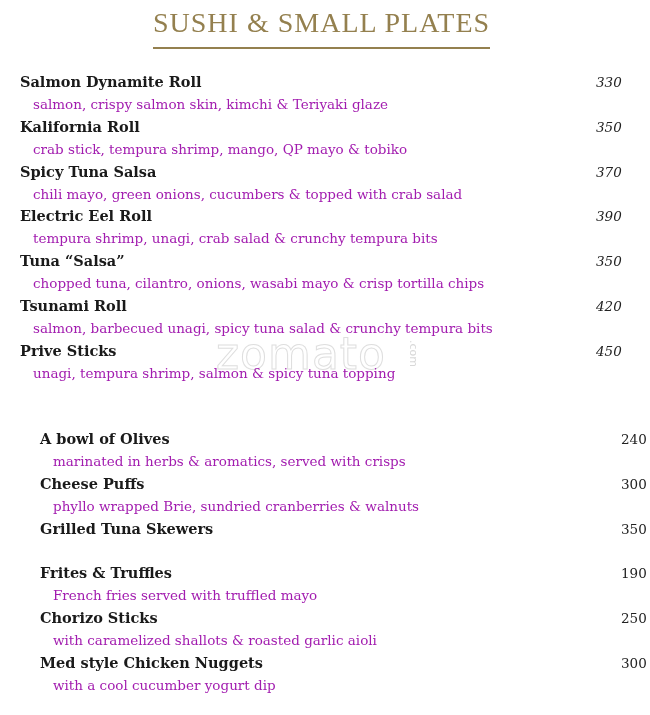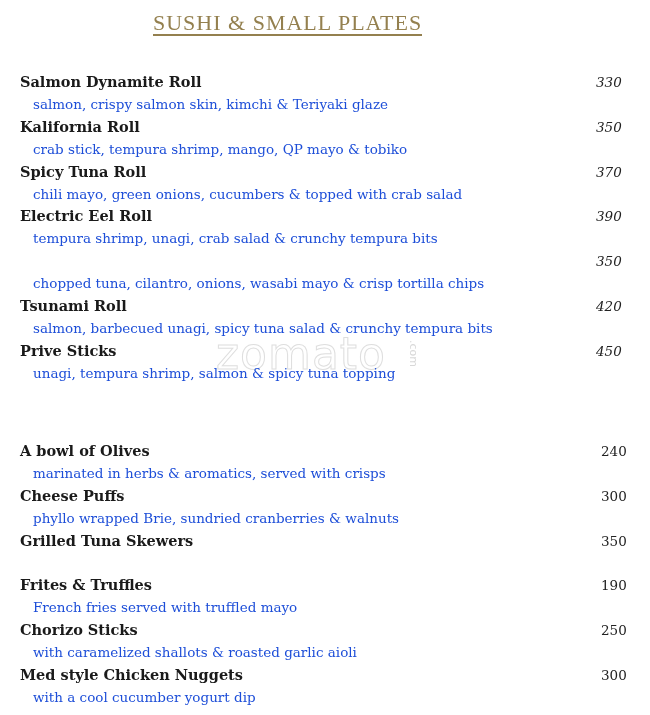--- a/index.html
+++ b/index.html
@@ -13,25 +13,25 @@
       position: relative;
       overflow: hidden;
       font-family: "DejaVu Serif", "Liberation Serif", serif;
       color: #1a1a1a;
     }
     .title {
       position: absolute;
       top: 12px;
       left: 153px;
       font-family: "Liberation Serif", "DejaVu Serif", serif;
-      font-size: 22px;
+      font-size: 28px;
       letter-spacing: 1px;
       color: #94804f;
       border-bottom: 2px solid #94804f;
-      padding-bottom: 0;
+      padding-bottom: 13px;
       line-height: 22px;
       white-space: nowrap;
       text-align: right;
     }
     .section {
       position: absolute;
       left: 0;
       width: 560px;
     }
     .item {
@@ -47,33 +47,33 @@
       line-height: 18px;
       white-space: nowrap;
     }
     .item-desc {
       position: absolute;
       left: 33px;
       top: 22px;
       font-size: 13.5px;
       line-height: 18px;
       white-space: nowrap;
-      color: #1d4ed8;
+      color: #a21caf;
     }
     .item-price {
       position: absolute;
       top: 0;
       font-size: 13.5px;
       line-height: 18px;
       white-space: nowrap;
       color: #222;
     }
     #sec1 { top: 73px; }
     #sec1 .item-price { left: 596px; font-style: italic; }
-    #sec2 { top: 442px; }
+    #sec2 { top: 430px; margin-left: 20px; }
     #sec2 .item-price { left: 601px; }
     .watermark {
       position: absolute;
       left: 216px;
       top: 330px;
       font-family: "DejaVu Sans", sans-serif;
       font-size: 44px;
       color: rgba(200,200,200,0.35);
       letter-spacing: 1px;
       line-height: 48px;
@@ -107,30 +107,31 @@
     <div class="item-name">Salmon Dynamite Roll</div>
     <div class="item-desc">salmon, crispy salmon skin, kimchi &amp; Teriyaki glaze</div>
     <div class="item-price">330</div>
   </div>
   <div class="item">
     <div class="item-name">Kalifornia Roll</div>
     <div class="item-desc">crab stick, tempura shrimp, mango, QP mayo &amp; tobiko</div>
     <div class="item-price">350</div>
   </div>
   <div class="item">
-    <div class="item-name">Spicy Tuna Roll</div>
+    <div class="item-name">Spicy Tuna Salsa</div>
     <div class="item-desc">chili mayo, green onions, cucumbers &amp; topped with crab salad</div>
     <div class="item-price">370</div>
   </div>
   <div class="item">
     <div class="item-name">Electric Eel Roll</div>
     <div class="item-desc">tempura shrimp, unagi, crab salad &amp; crunchy tempura bits</div>
     <div class="item-price">390</div>
   </div>
   <div class="item">
+    <div class="item-name">Tuna “Salsa”</div>
     <div class="item-desc">chopped tuna, cilantro, onions, wasabi mayo &amp; crisp tortilla chips</div>
     <div class="item-price">350</div>
   </div>
   <div class="item">
     <div class="item-name">Tsunami Roll</div>
     <div class="item-desc">salmon, barbecued unagi, spicy tuna salad &amp; crunchy tempura bits</div>
     <div class="item-price">420</div>
   </div>
   <div class="item">
     <div class="item-name">Prive Sticks</div>

